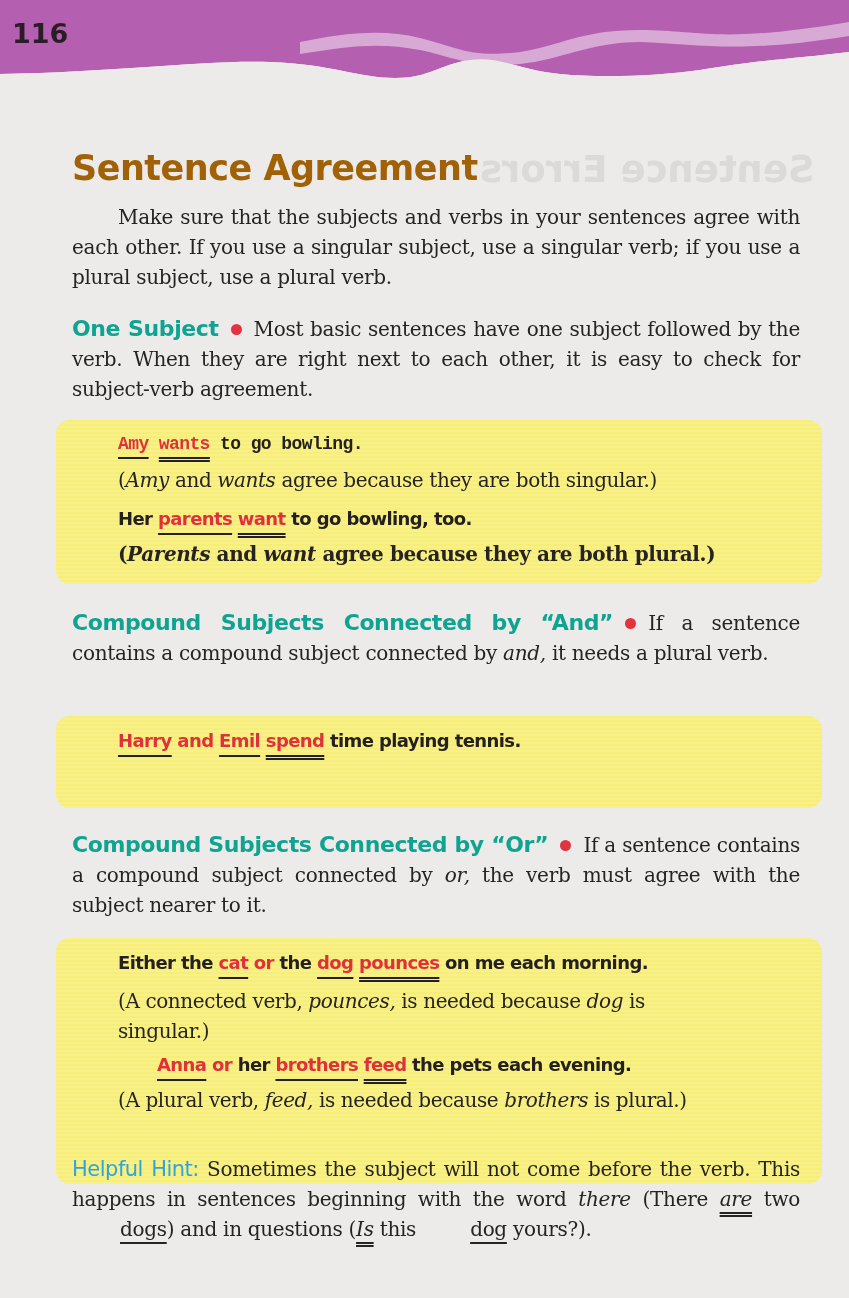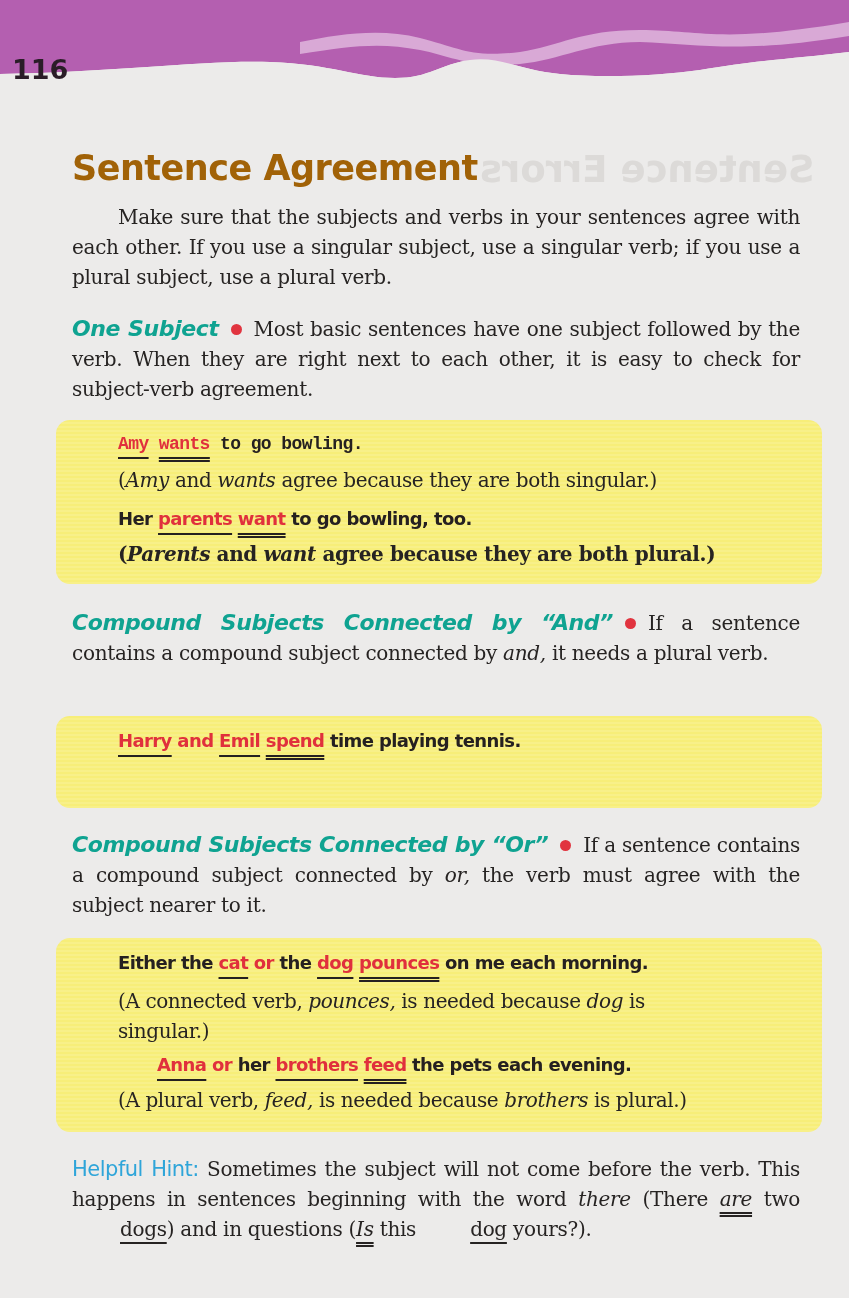--- a/index.html
+++ b/index.html
@@ -6,41 +6,41 @@
   body {
     width: 849px; height: 1298px; overflow: hidden; position: relative;
     background: #ecebea;
     font-family: "DejaVu Serif", serif;
     color: #262322;
   }
   .header-band { position: absolute; left: 0; top: 0; width: 849px; height: 80px; }
   .page-number {
     position: absolute; left: 12px; top: 18px;
     font-family: "DejaVu Sans", sans-serif; font-weight: bold; font-size: 27px;
-    color: #2a1d27; letter-spacing: 0px; margin-top: 36px;
+    color: #2a1d27; letter-spacing: 0px;
   }
   .ghost-title {
     position: absolute; left: 480px; top: 148px;
     font-family: "DejaVu Sans", sans-serif; font-weight: bold; font-size: 37px;
     color: #dcdad8; transform: scaleX(-1); white-space: nowrap;
   }
   .title {
     position: absolute; left: 72px; top: 148px;
     font-family: "DejaVu Sans", sans-serif; font-weight: bold; font-size: 35px;
     color: #a16207; letter-spacing: -0.5px; white-space: nowrap; text-align: right;
   }
   .para {
     position: absolute; left: 72px; width: 728px;
     font-size: 20px; line-height: 30px; text-align: justify;
     text-align-last: left; letter-spacing: -0.3px;
   }
   .para .indent { display: inline-block; width: 46px; }
   .head {
     font-family: "DejaVu Sans", sans-serif; font-weight: bold;
-    color: #0fa391; font-size: 22px; letter-spacing: -0.4px; font-style: italic;
+    color: #0fa391; font-size: 22px; letter-spacing: -0.4px;
   }
   .bullet {
     display: inline-block; width: 11px; height: 11px; border-radius: 50%;
     background: #e1343f; margin: 0 12px 2px 12px; vertical-align: middle;
   }
   .box {
     position: absolute; left: 56px; width: 766px;
     background: #f7ee79; border-radius: 14px;
     background-image: repeating-linear-gradient(0deg, rgba(255,255,255,0.12) 0 2px, rgba(0,0,0,0) 2px 4px);
   }
@@ -96,21 +96,21 @@
 <div class="para" style="top:608px;"><span class="head">Compound Subjects Connected by “And”</span><span class="bullet"></span><span>If a sentence contains a compound subject connected by </span><i>and,</i><span> it needs a plural verb.</span></div>
 
 <div class="box" style="top:716px; height:92px;">
   <div class="ex-line ex" style="top:14px;">
     <span class="red u1">Harry</span><span class="red"> and </span><span class="red u1">Emil</span><span> </span><span class="red u2">spend</span><span> time playing tennis.</span>
   </div>
 </div>
 
 <div class="para" style="top:830px;"><span class="head">Compound Subjects Connected by “Or”</span><span class="bullet"></span><span>If a sentence contains a compound subject connected by </span><i>or,</i><span> the verb must agree with the subject nearer to it.</span></div>
 
-<div class="box" style="top:938px; height:194px;">
+<div class="box" style="top:938px; height:246px;">
   <div class="ex-line ex" style="top:14px;">
     <span>Either the </span><span class="red u1">cat</span><span class="red"> or </span><span>the </span><span class="red u1">dog</span><span> </span><span class="red u2">pounces</span><span> on me each morning.</span>
   </div>
   <div class="ex-line note" style="top:48px; white-space:normal; width:560px; line-height:30px;">
     <span>(A connected verb, </span><i>pounces,</i><span> is needed because </span><i>dog</i><span> is singular.)</span>
   </div>
   <div class="ex-line ex" style="top:116px;margin-left:39px;">
     <span class="red u1">Anna</span><span class="red"> or </span><span>her </span><span class="red u1">brothers</span><span> </span><span class="red u2">feed</span><span> the pets each evening.</span>
   </div>
   <div class="ex-line note" style="top:150px;">

